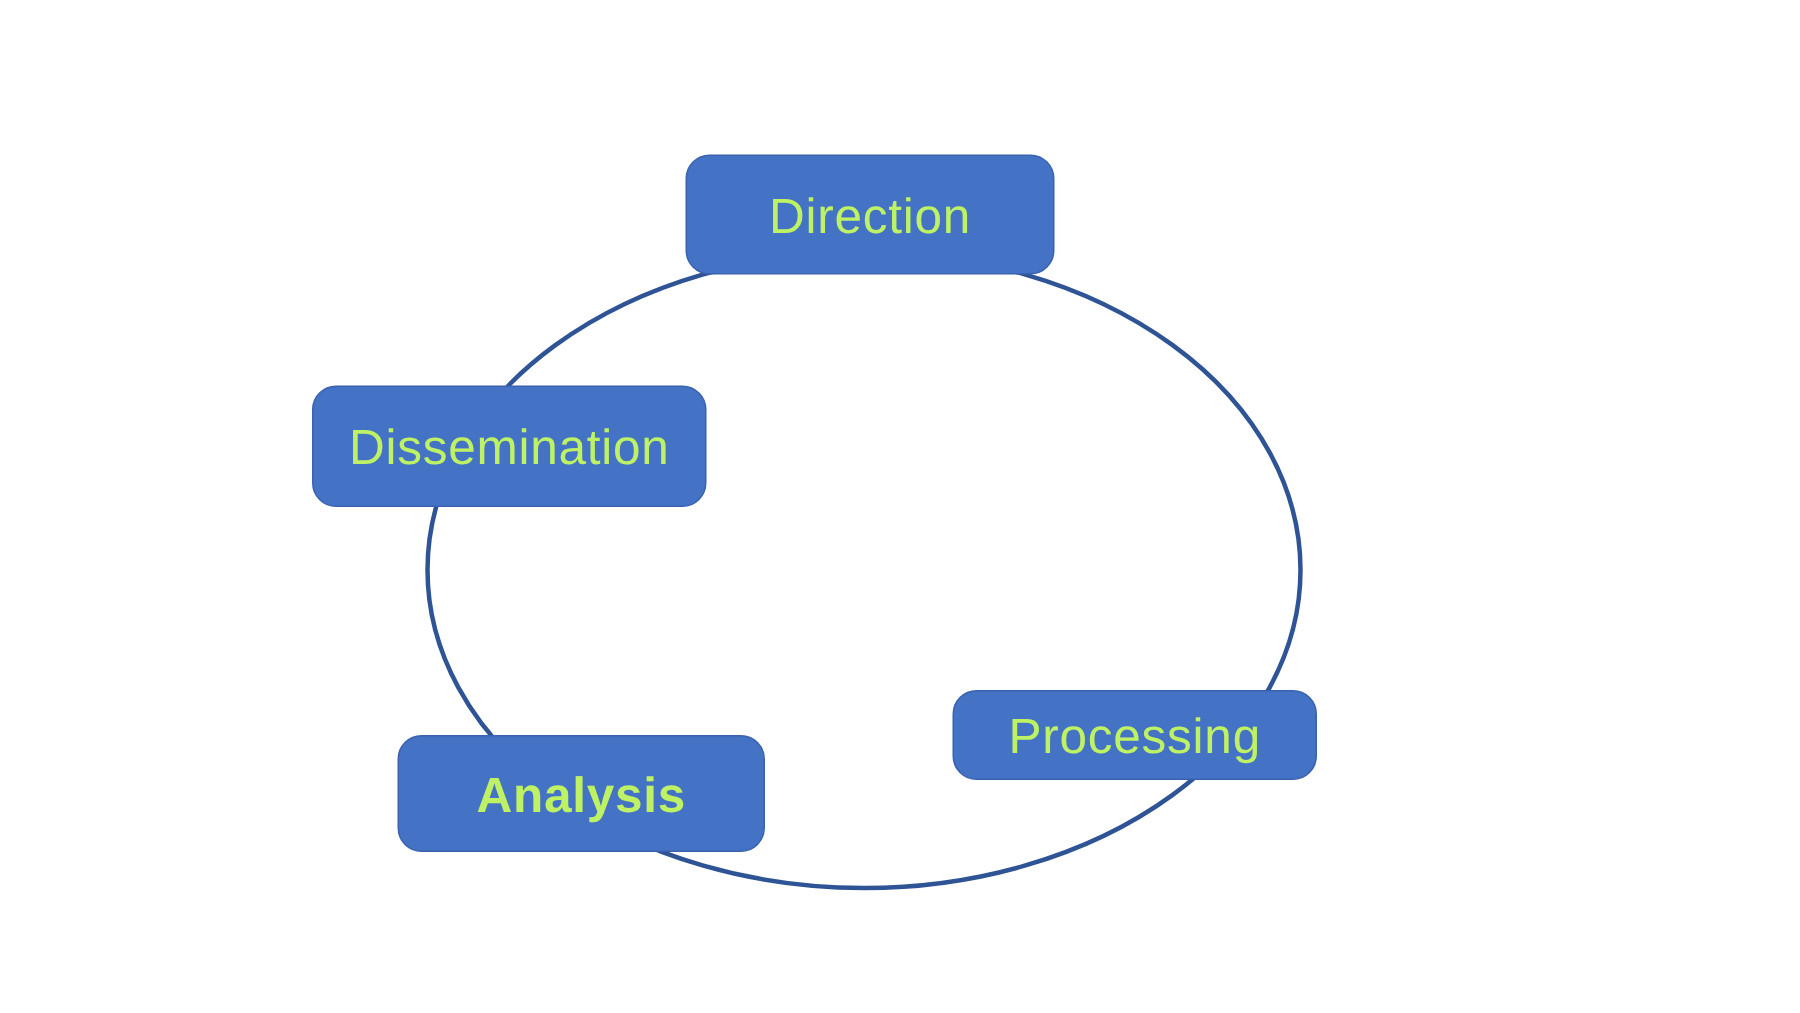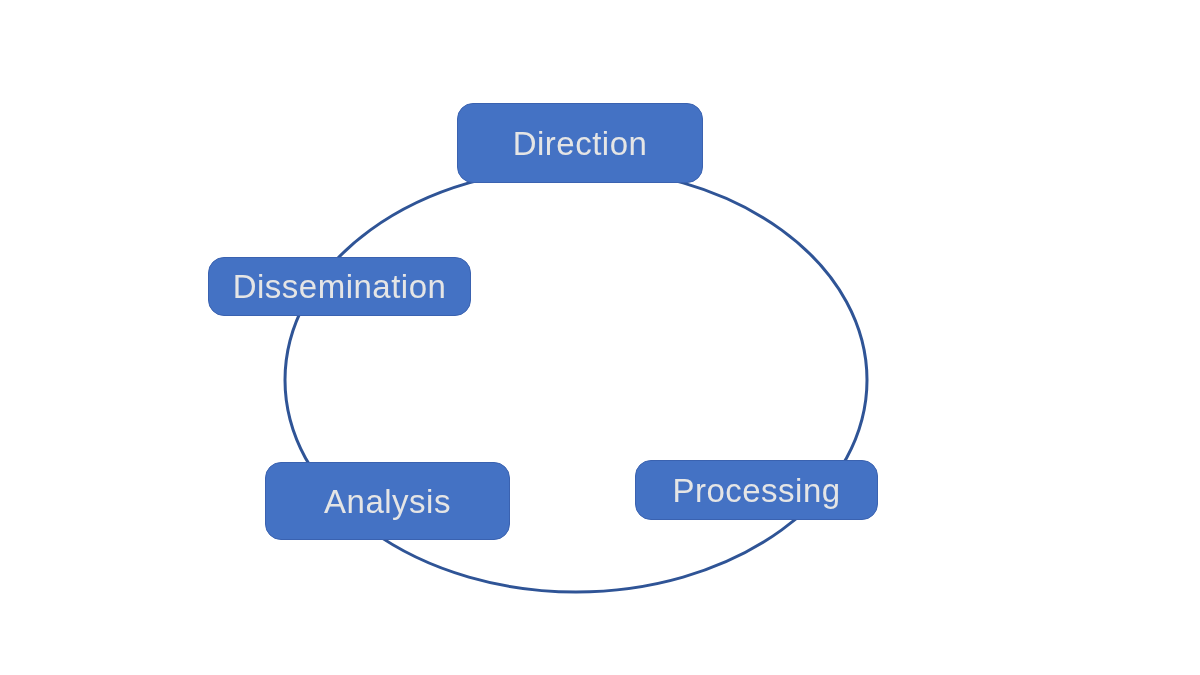--- a/index.html
+++ b/index.html
@@ -20,34 +20,34 @@
     left: 0;
     top: 0;
     width: 1200px;
     height: 675px;
   }
   .node {
     position: absolute;
     background: #4472C4;
     border: 1.5px solid #3A62B0;
     border-radius: 16px;
-    color: #e5e5e5;
+    color: #bef264;
     font-size: 33px;
     line-height: 1;
     display: flex;
     align-items: center;
     justify-content: center;
     box-sizing: border-box;
     letter-spacing: 0.5px;
   }
   .node-direction     { left: 457px; top: 103px; width: 246px; height: 80px; }
   .node-collection    { left: 728px; top: 258px; width: 245px; height: 80px; }
   .node-processing    { left: 635px; top: 460px; width: 243px; height: 60px; }
-  .node-analysis      { left: 265px; top: 462px; width: 245px; height: 78px; }
-  .node-dissemination { left: 208px; top: 257px; width: 263px; height: 59px; }
+  .node-analysis      { left: 265px; top: 490px; width: 245px; height: 78px; font-weight: bold; }
+  .node-dissemination { left: 208px; top: 257px; width: 263px; height: 81px; }
 </style>
 </head>
 <body>
 
 <div class="canvas">
 
   <svg class="ring-svg" viewBox="0 0 1200 675" aria-hidden="true">
     <ellipse cx="576" cy="380" rx="291" ry="212" fill="none" stroke="#2F5496" stroke-width="3"></ellipse>
   </svg>
 

